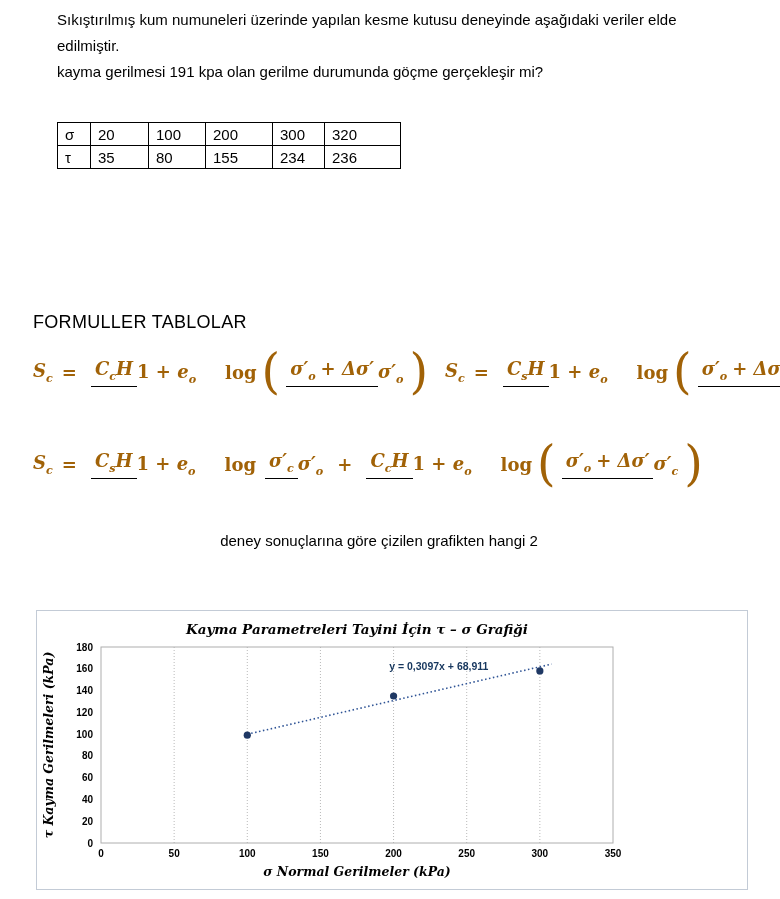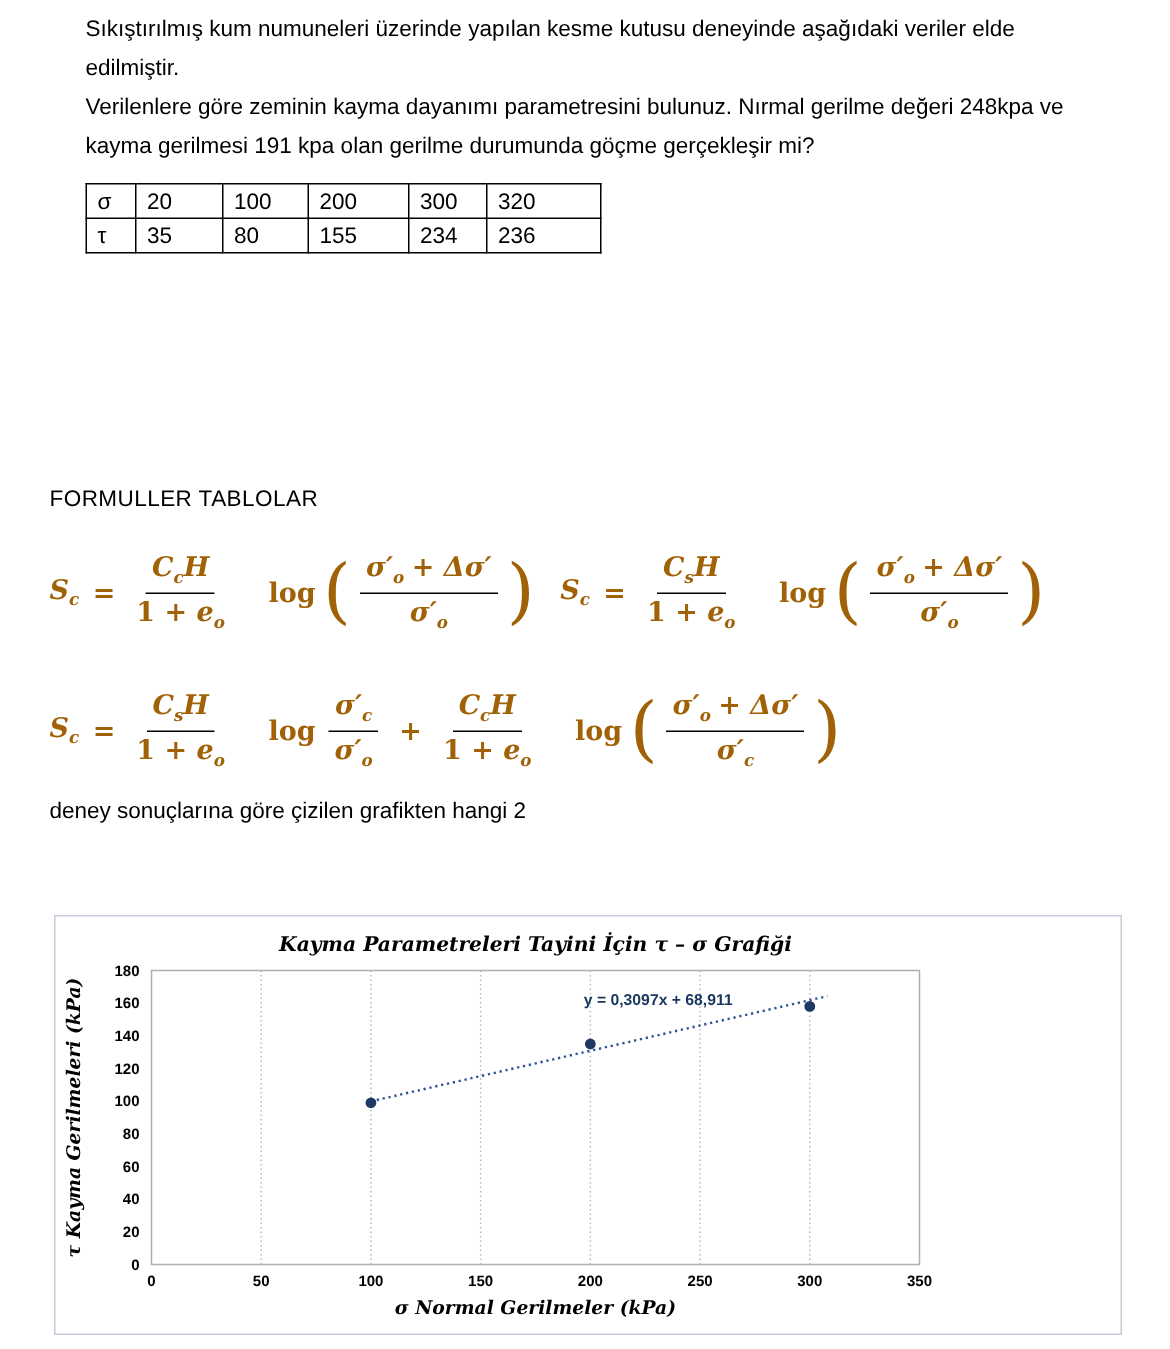--- a/index.html
+++ b/index.html
@@ -4,55 +4,54 @@
 <style>
   * { margin:0; padding:0; box-sizing:border-box; }
   html,body { background:#fff; }
   body {
     width:780px; height:899px; position:relative; overflow:hidden;
     font-family:"Liberation Sans", sans-serif; color:#000;
   }
   .intro { position:absolute; left:57px; top:7px; width:676px; font-size:15px; line-height:26px; }
   table.data { position:absolute; left:57px; top:122px; border-collapse:collapse; font-size:15px; }
   table.data td { border:1px solid #000; padding:0 7px; height:23px; vertical-align:middle; }
-  .heading { position:absolute; left:33px; top:324px; font-size:15px; letter-spacing:0.3px; }
+  .heading { position:absolute; left:33px; top:312px; font-size:18px; letter-spacing:0.3px; }
 
   .frow1 { position:absolute; left:33px; top:352px; display:flex; gap:16px; align-items:center; }
   .frow2 { position:absolute; left:33px; top:444px; display:flex; align-items:center; }
   .formula {
     display:flex; align-items:center;
     font-family:"DejaVu Serif", serif; font-style:italic; font-weight:bold;
     font-size:18px; color:#a16207; white-space:nowrap;
   }
-  .frac { display:inline-flex; flex-direction:column; align-items:center; margin:16px 5px; text-align:center; line-height:1.25; }
+  .frac { display:inline-flex; flex-direction:row; align-items:center; margin:0 5px; text-align:center; line-height:1.25; }
   .frac .num { border-bottom:1.6px solid #000; padding:0 4px 2px; }
   .frac .den { padding-top:2px; }
   .up { font-style:normal; }
   .fn { font-style:normal; margin:0 4px 0 24px; }
   .opx { font-style:normal; margin:0 9px; }
   .paren { font-style:normal; font-weight:400; font-size:265%; line-height:0.85; margin:0 1px; }
   sub { font-size:0.62em; }
   .gap-l { margin-left:5px; }
 
   .closing { position:absolute; left:33px; top:528px; width:692px; font-size:15px; line-height:25px; }
-  .closing .l1 { text-align:left; }
+  .closing .l1 { text-align:center; }
 
   .chart-wrap { position:absolute; left:36px; top:610px; width:712px; height:280px; border:1px solid #c3cbd6; background:#fff; }
   .chart-wrap svg { display:block; width:100%; height:100%; }
   svg text.tick { font-family:"Liberation Sans",sans-serif; font-size:10px; font-weight:bold; fill:#000; }
   svg text.eq { font-family:"Liberation Sans",sans-serif; font-size:10.5px; font-weight:bold; fill:#17375e; }
   svg text.chart-title { font-family:"DejaVu Serif",serif; font-size:13.5px; font-weight:bold; font-style:italic; fill:#000; }
   svg text.axis-label { font-family:"DejaVu Serif",serif; font-size:12.5px; font-weight:bold; font-style:italic; fill:#000; }
 </style>
 </head>
 <body>
 
 <div class="intro">
   <div>Sıkıştırılmış kum numuneleri üzerinde yapılan kesme kutusu deneyinde aşağıdaki veriler elde edilmiştir.</div>
-  <div>Verilenlere göre zeminin kayma dayanımı parametresini bulunuz. Nırmal gerilme değeri 248kpa ve</div>
   <div>kayma gerilmesi 191 kpa olan gerilme durumunda göçme gerçekleşir mi?</div>
 </div>
 
 <table class="data">
   <colgroup>
     <col style="width:33px">
       <col style="width:58px">
       <col style="width:57px">
     <col style="width:67px">
       <col style="width:52px">

